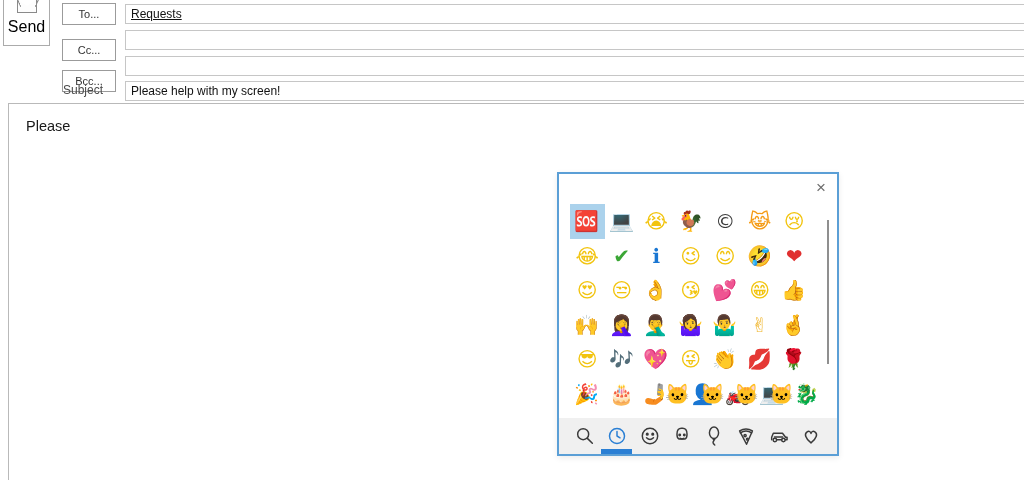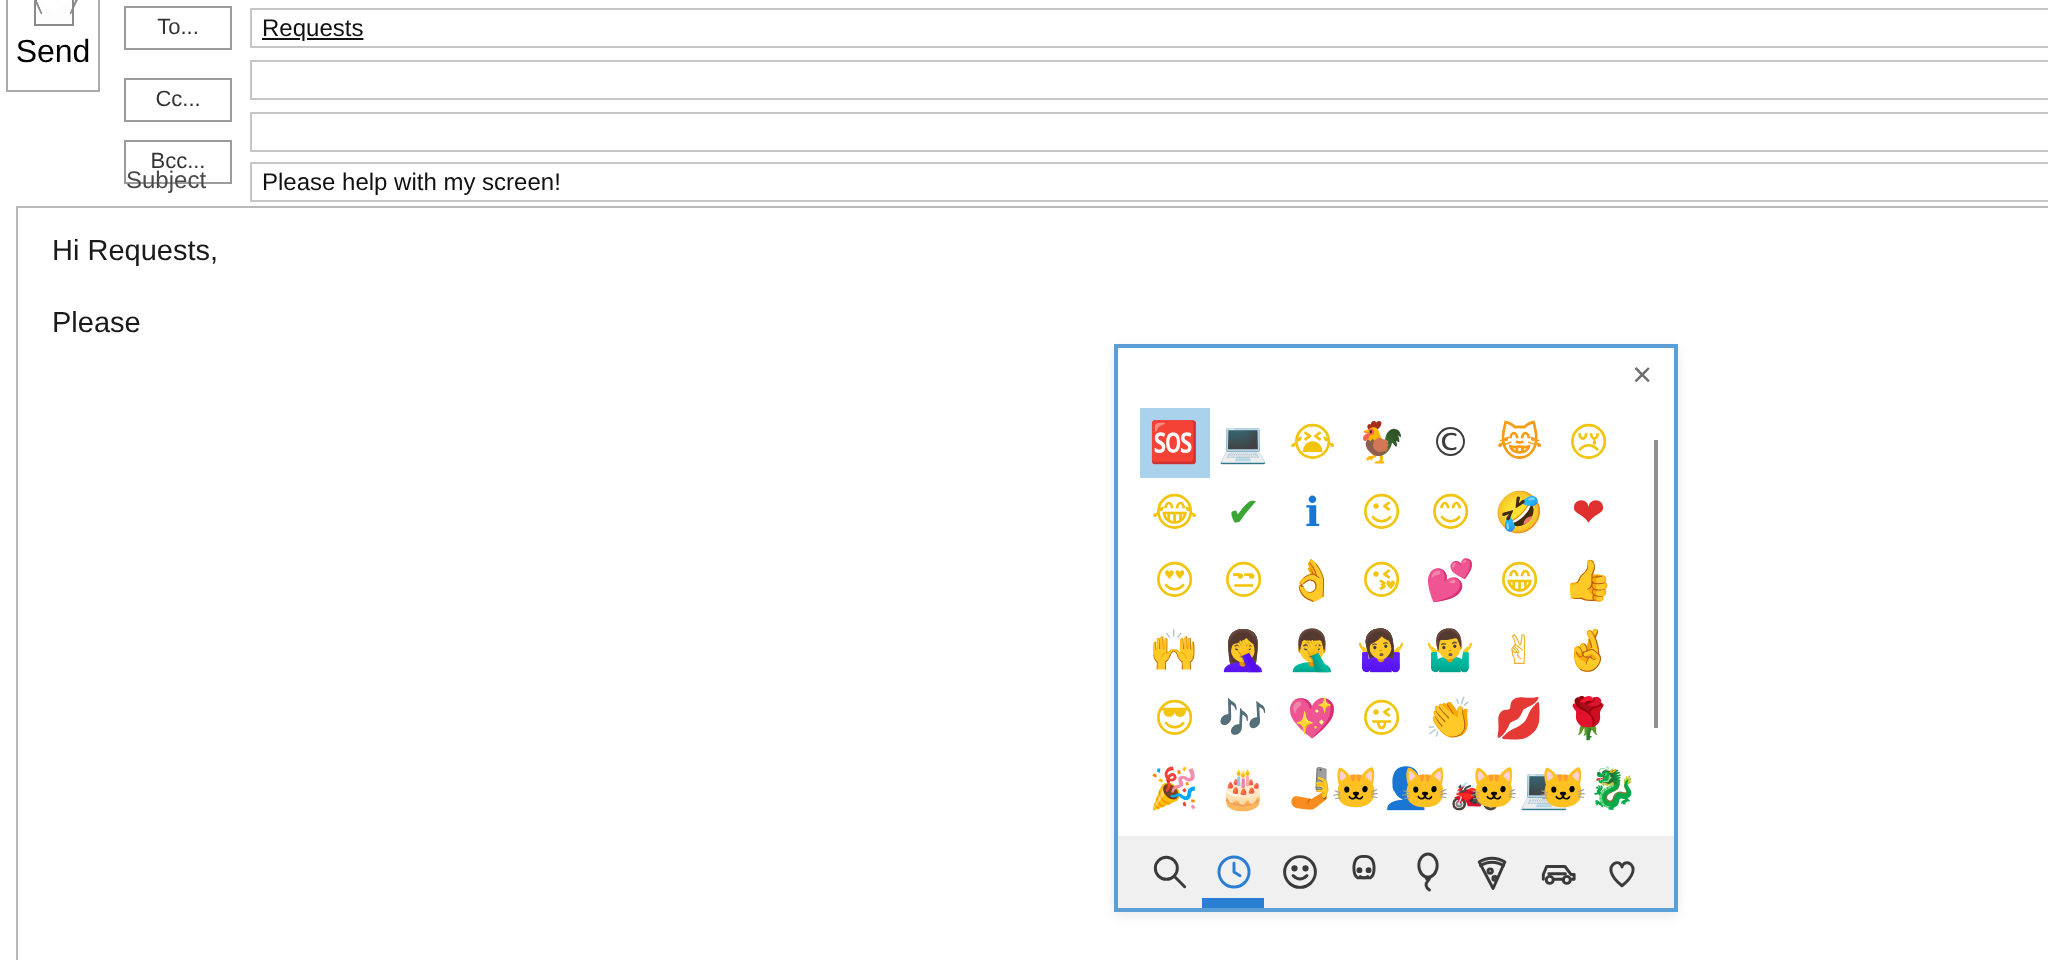--- a/index.html
+++ b/index.html
@@ -67,21 +67,20 @@
   <div class="addr-btn" style="top:39px;">Cc...</div>
   <div class="field" style="top:30px;"></div>
 
   <div class="addr-btn" style="top:70px;">Bcc...</div>
   <div class="field" style="top:56px;"></div>
 
   <div class="subject-label">Subject</div>
   <div class="field" style="top:81px;">Please help with my screen!</div>
 
   <div class="body-box">
-    <p>Hi Requests,</p>
     <p>Please</p>
   </div>
 
   <div class="panel">
     <div class="close-x">×</div>
     <div class="emoji-grid">
         <div class="emoji-cell selected" style="color: rgb(232, 68, 44);">🆘</div>
         <div class="emoji-cell" style="color: rgb(43, 43, 43);">💻</div>
         <div class="emoji-cell" style="color: rgb(242, 196, 14);">😭</div>
         <div class="emoji-cell" style="color: rgb(176, 53, 42);">🐓</div>

